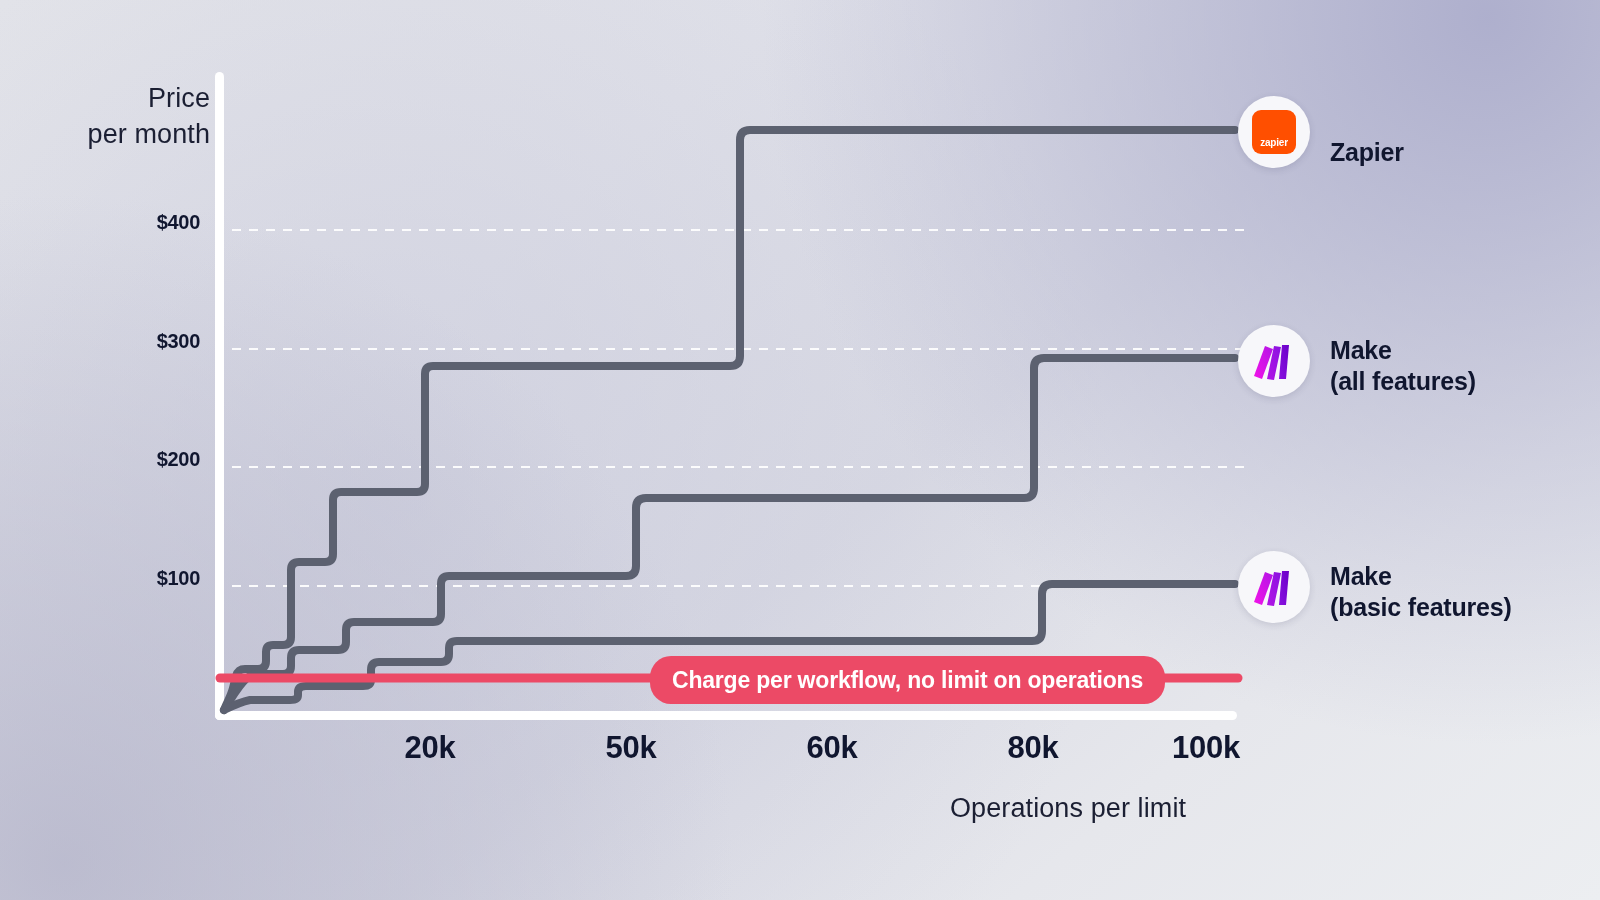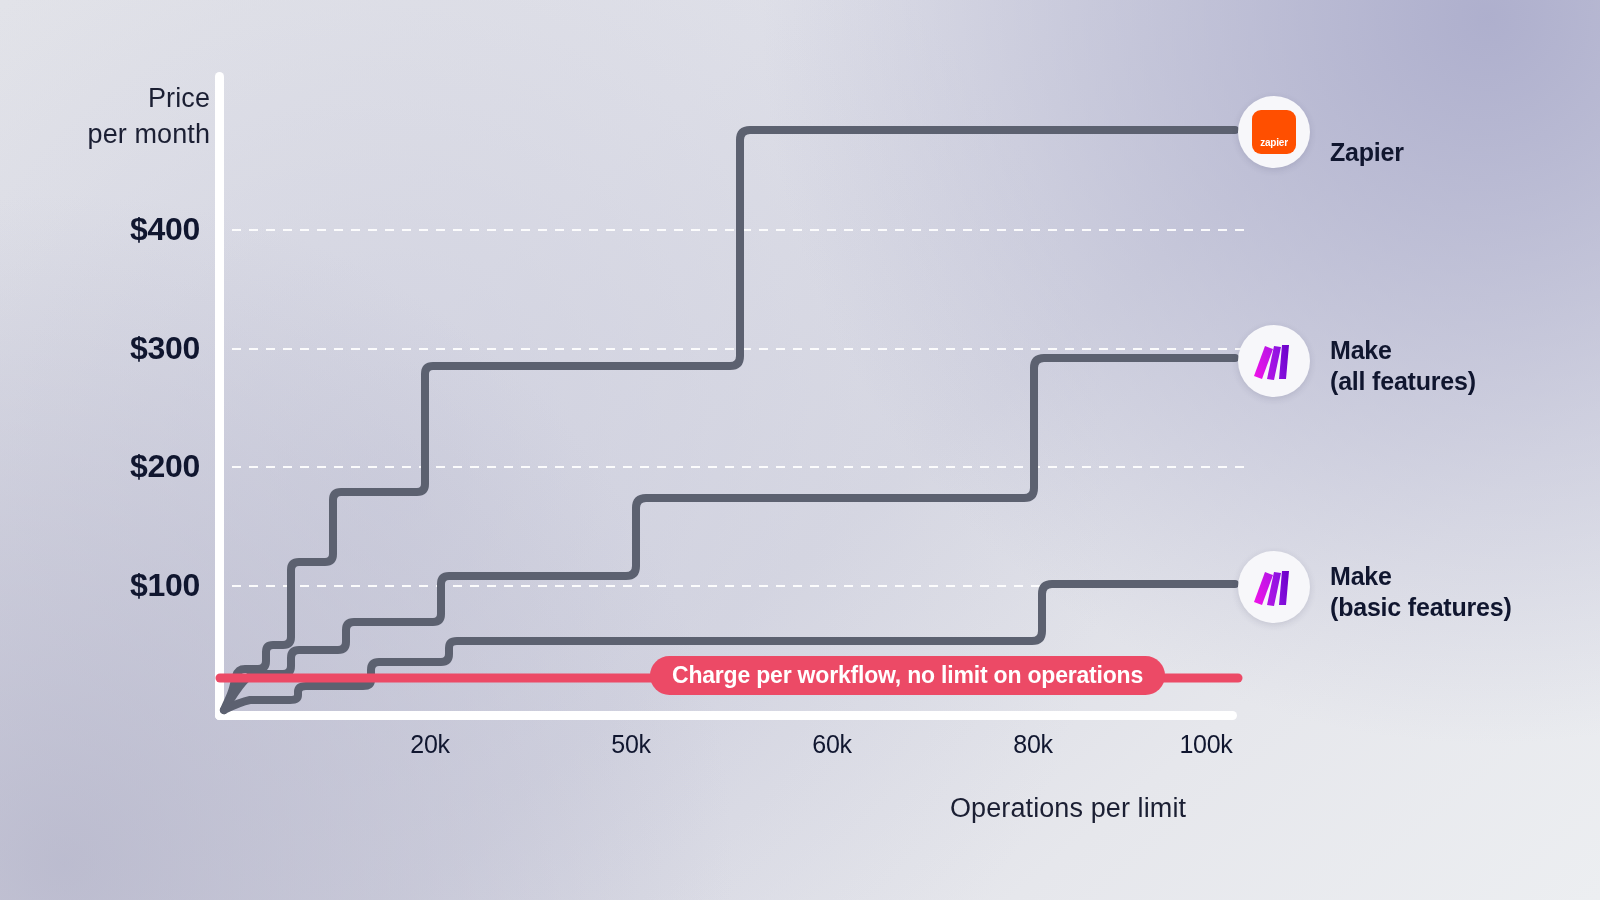--- a/index.html
+++ b/index.html
@@ -21,25 +21,25 @@
   .axis-title{
     position:absolute;color:#1b1f33;font-size:27px;line-height:36px;
     font-weight:400;letter-spacing:0.1px;
   }
   #price-title{left:50px;top:80px;width:160px;text-align:right;}
   #ops-title{left:950px;top:790px;width:310px;text-align:left;font-size:27px;}
 
   
   .ytick{
     position:absolute;right:0;width:180px;text-align:right;
-    color:#10162f;font-weight:700;font-size:32px;letter-spacing:-0.3px;
+    color:#10162f;font-weight:700;font-size:20px;letter-spacing:-0.3px;
   }
   .xtick{
-    position:absolute;top:730px;color:#10162f;font-weight:400;
-    font-size:25px;letter-spacing:-0.3px;text-align:center;width:120px;
+    position:absolute;top:730px;color:#10162f;font-weight:700;
+    font-size:31px;letter-spacing:-0.3px;text-align:center;width:120px;
   }
 
   
   #yaxis-line{
     position:absolute;left:215px;top:72px;width:9px;height:648px;
     background:#ffffff;border-radius:5px;
   }
   #xaxis-line{
     position:absolute;left:215px;top:711px;width:1022px;height:9px;
     background:#ffffff;border-radius:5px;
@@ -72,21 +72,21 @@
     width:44px;height:44px;border-radius:9px;background:#ff4f00;
     display:flex;align-items:flex-end;justify-content:center;
   }
   .zapier-sq span{
     color:#fff;font-size:10px;font-weight:700;letter-spacing:-0.2px;
     margin-bottom:6px;font-family:"Liberation Sans",sans-serif;
   }
 
   
   #pill{
-    position:absolute;left:650px;top:656px;height:39px;
+    position:absolute;left:650px;top:656px;height:48px;
     background:#ec4a66;border-radius:21px;
     display:flex;align-items:center;justify-content:center;
     padding:0 22px;box-sizing:border-box;
   }
   #pill span{
     color:#ffffff;font-weight:700;font-size:23px;letter-spacing:-0.2px;
     white-space:nowrap;
   }
 </style>
 </head>

